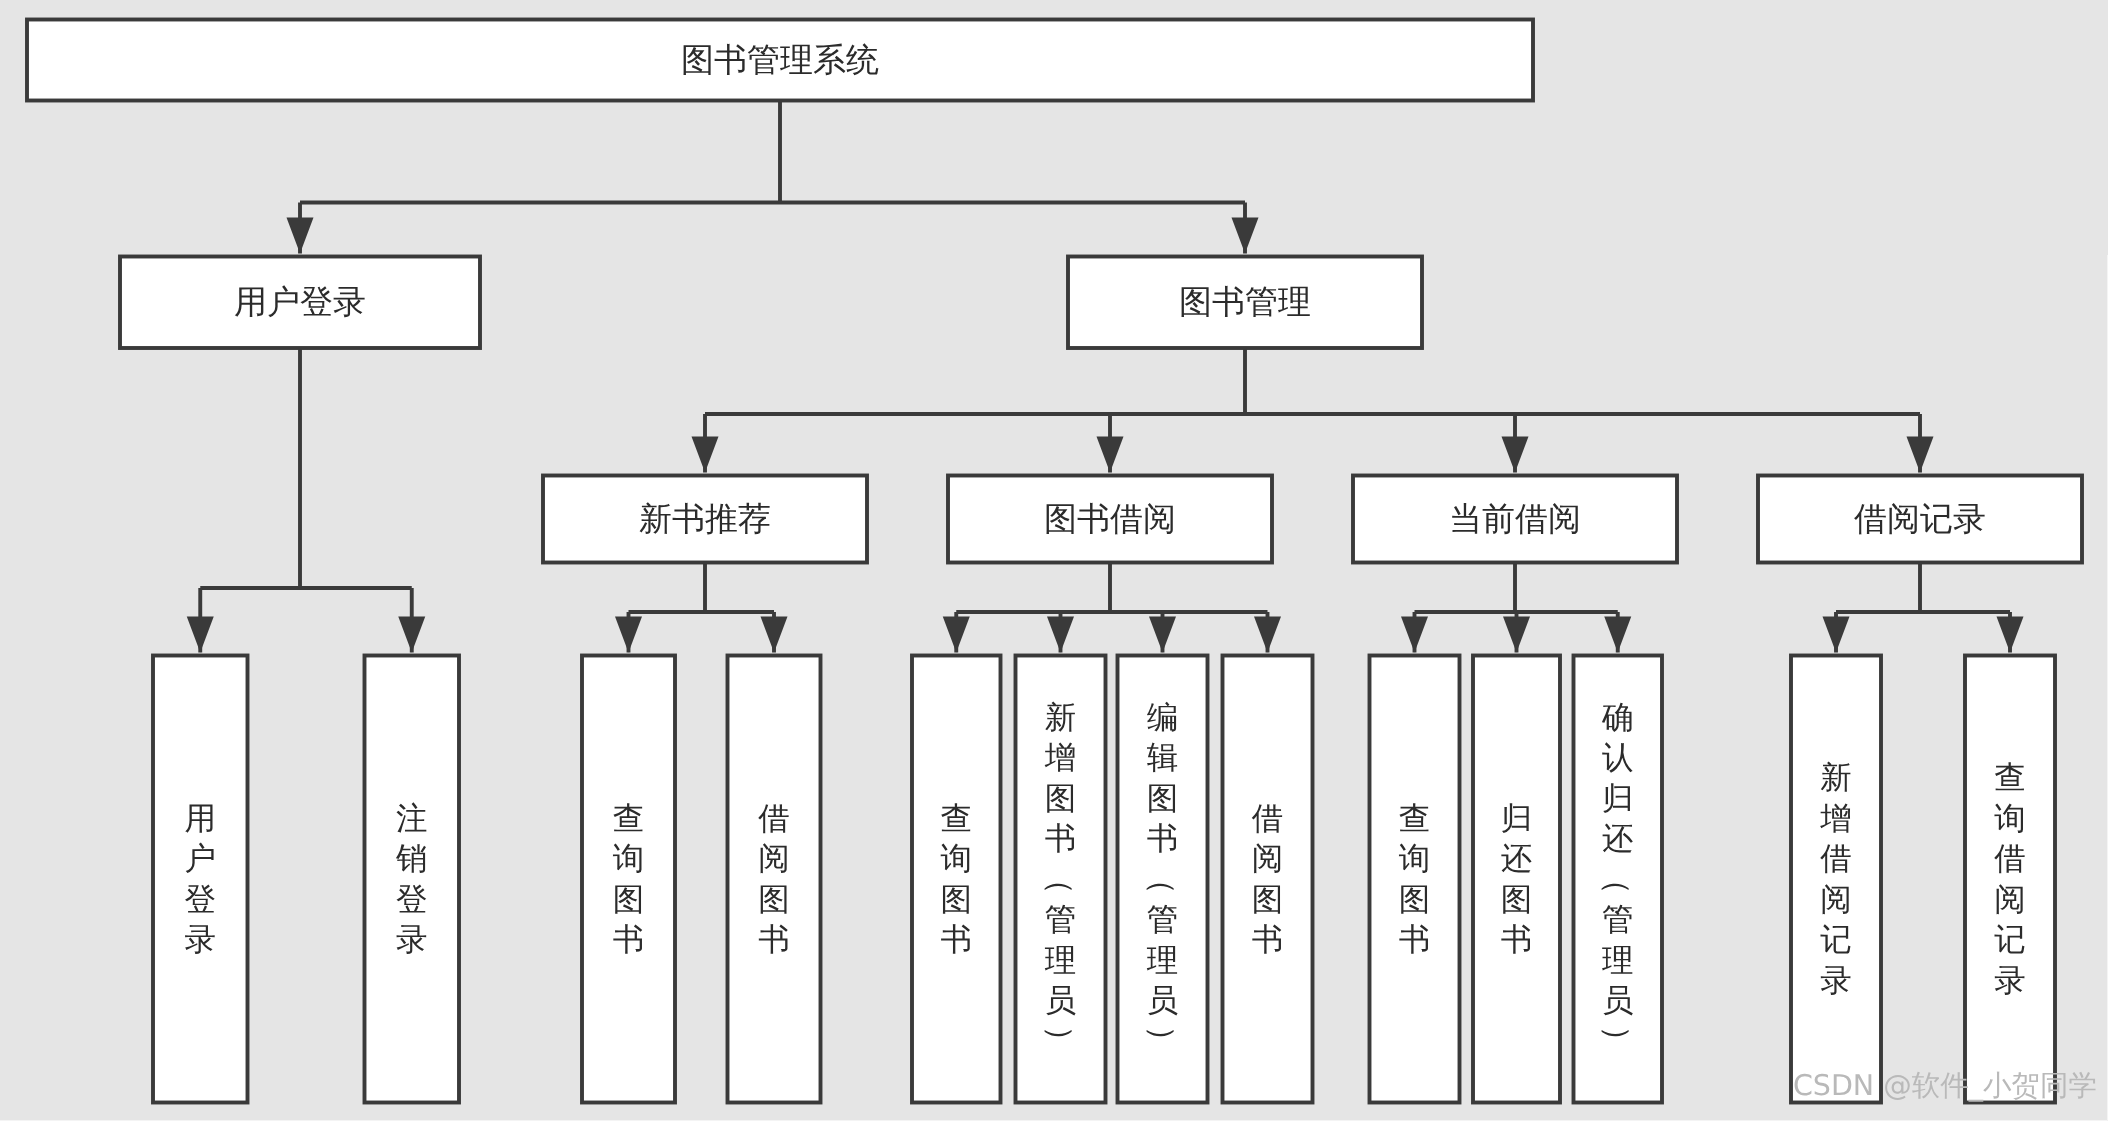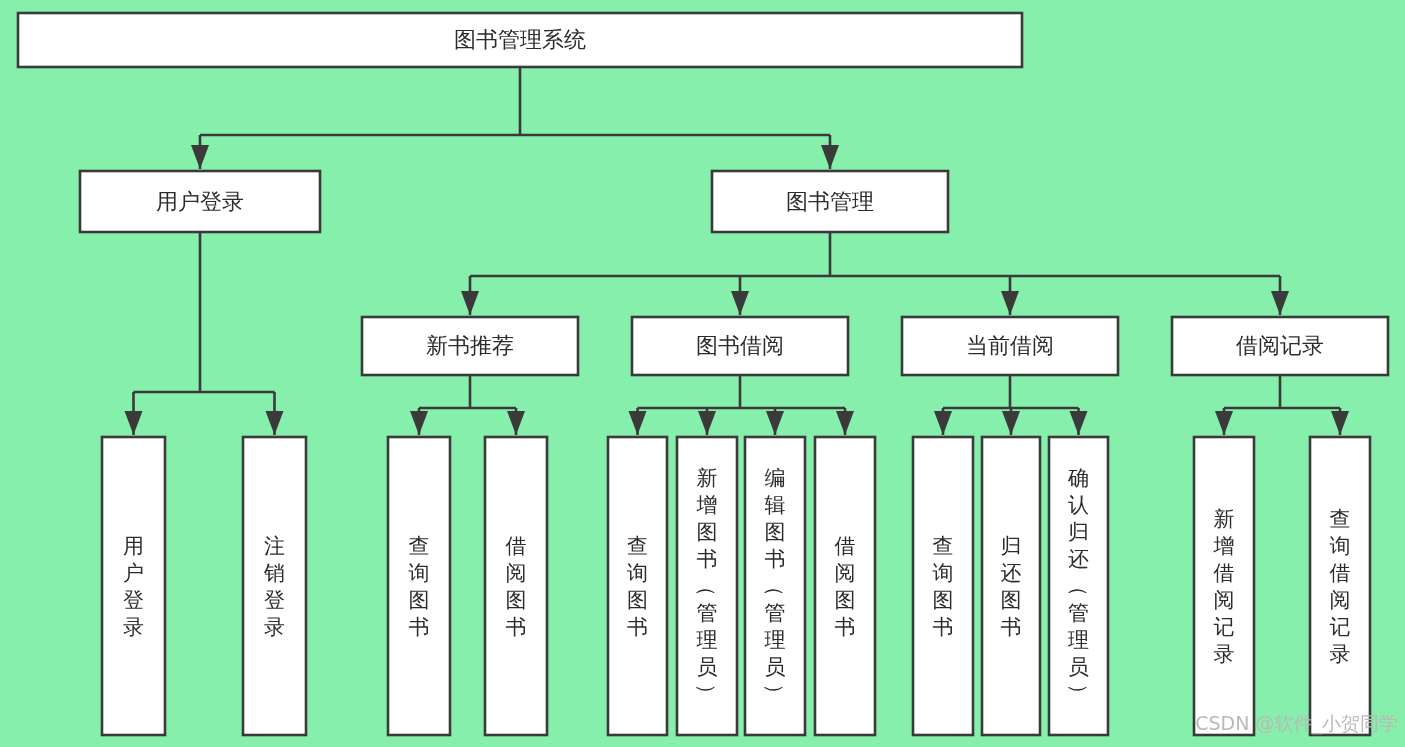--- a/index.html
+++ b/index.html
@@ -8,21 +8,21 @@
     padding: 0;
     background: #ffffff;
   }
   body {
     font-family: "DejaVu Sans", "Liberation Sans", sans-serif;
   }
   #diagram-root {
     position: relative;
     width: 1405px;
     height: 747px;
-    background: #86efac;
+    background: #e5e5e5;
     overflow: hidden;
   }
   svg.diagram-canvas {
     position: absolute;
     left: 0;
     top: 0;
     width: 1405px;
     height: 747px;
     display: block;
   }

